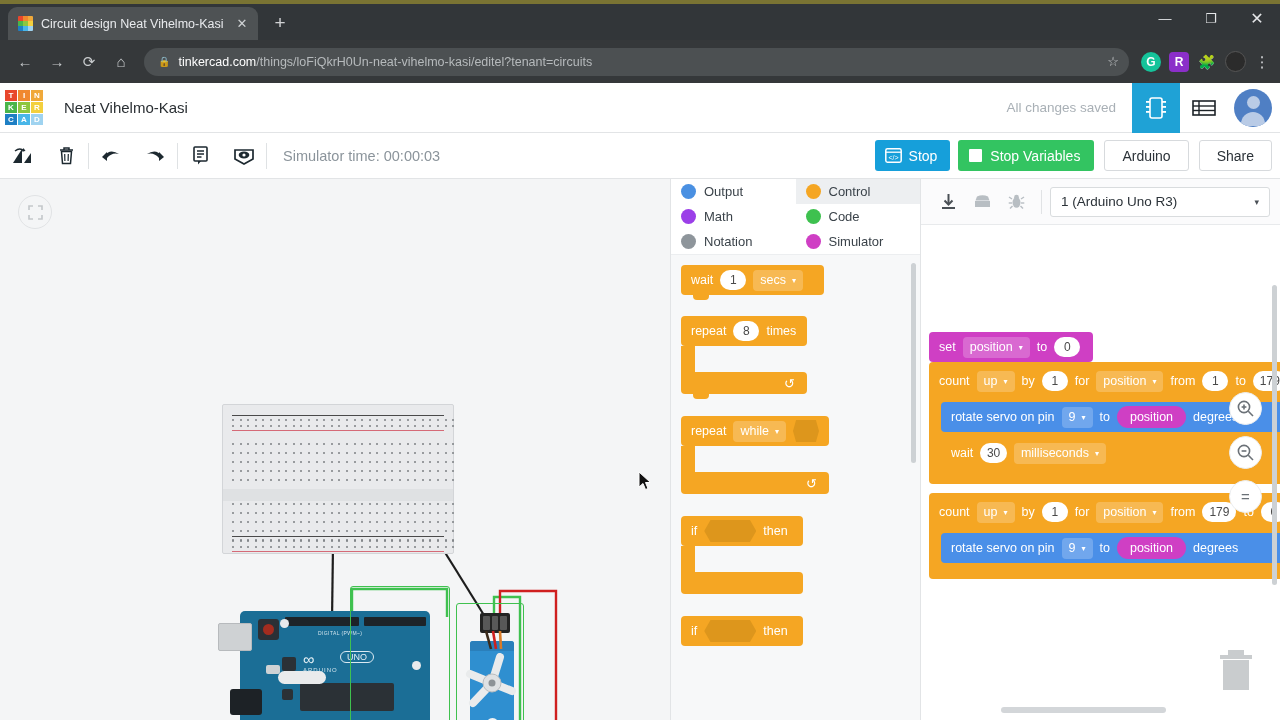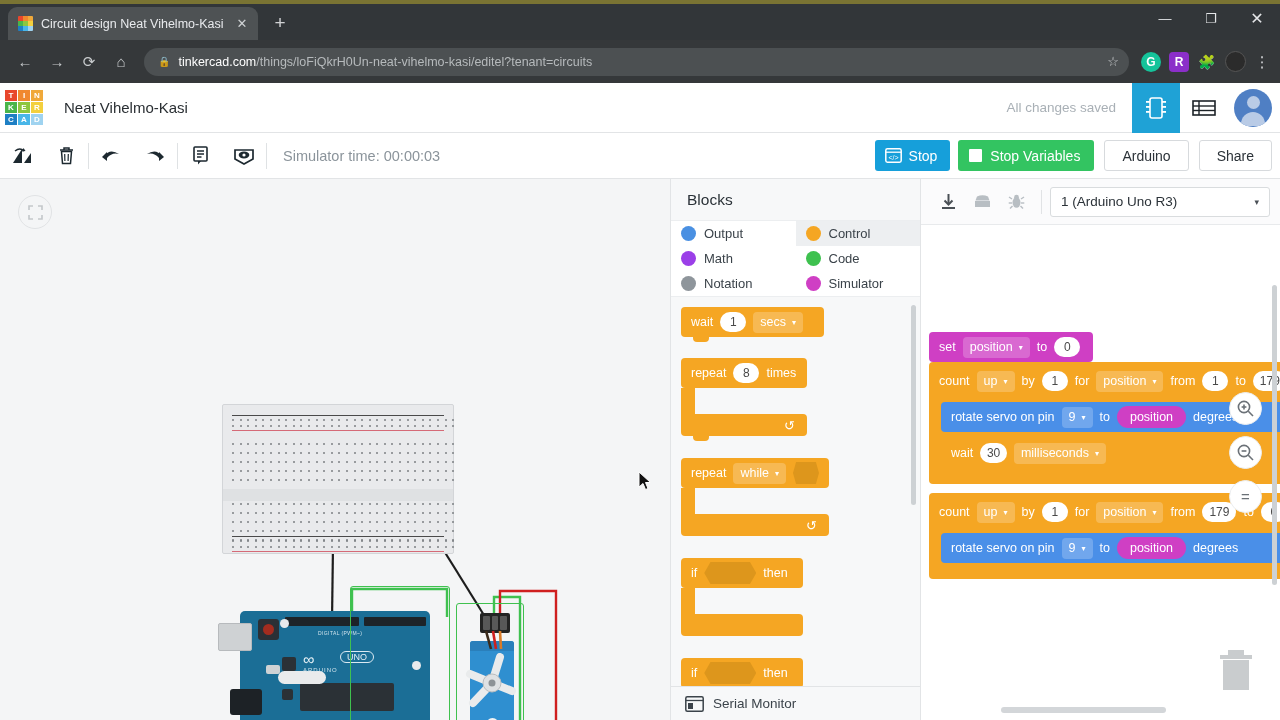--- a/index.html
+++ b/index.html
@@ -879,21 +879,20 @@
       </svg>
       <div class="sel-box" style="left:350px;top:407px;width:100px;height:190px"></div>
       <div class="sel-box" style="left:456px;top:424px;width:68px;height:144px"></div>
 
       <svg class="cursor" width="14" height="20" viewBox="0 0 14 20">
         <path d="M1 1 L1 16 L5 12.5 L7.5 18.5 L10 17.5 L7.5 11.5 L12.5 11.5 Z" fill="#111" stroke="#fff" stroke-width="1"></path>
       </svg>
     </div>
 
     <div class="blocks">
-      <div class="blocks-title">Blocks</div>
       <div class="cats" id="cats">
           <div class="cat">
             <span class="dot" style="background: rgb(74, 144, 226);"></span>
             <span>Output</span>
           </div>
           <div class="cat sel">
             <span class="dot" style="background: rgb(245, 166, 35);"></span>
             <span>Control</span>
           </div>
           <div class="cat">
@@ -968,28 +967,20 @@
         <div style="position:relative;margin-top:22px;width:125px">
           <div class="blk" style="width:122px">
             <span>if</span>
             <span class="hexa"></span>
             <span>then</span>
           </div>
 
         </div>
 
         <div class="pbar"></div>
-      </div>
-      <div class="serial">
-        <svg width="19" height="16" viewBox="0 0 19 16">
-            <rect x="0.8" y="0.8" width="17.4" height="14.4" rx="1.5" fill="none" stroke="#3b434a" stroke-width="1.5"></rect>
-            <line x1="0.8" y1="4.5" x2="18.2" y2="4.5" stroke="#3b434a" stroke-width="1.3"></line>
-            <rect x="3" y="7" width="5" height="6" fill="#3b434a"></rect>
-          </svg>
-        <span>Serial Monitor</span>
       </div>
     </div>
 
     <div class="codepanel">
       <div class="cp-bar">
         <div class="cp-ic">
           <svg width="17" height="17" viewBox="0 0 17 17">
               <line x1="8.5" y1="1" x2="8.5" y2="11" stroke="#4a5056" stroke-width="2"></line>
               <path d="M4.5 7.5 l4 4 l4 -4" fill="none" stroke="#4a5056" stroke-width="2"></path>
               <line x1="2" y1="15" x2="15" y2="15" stroke="#4a5056" stroke-width="2"></line>

